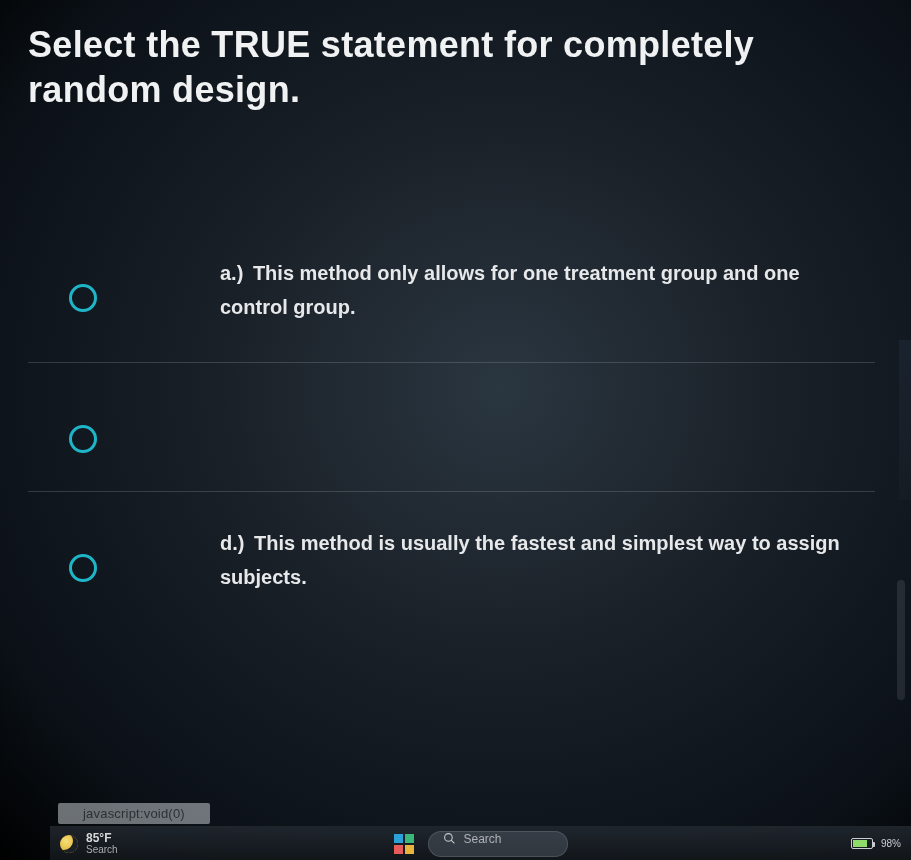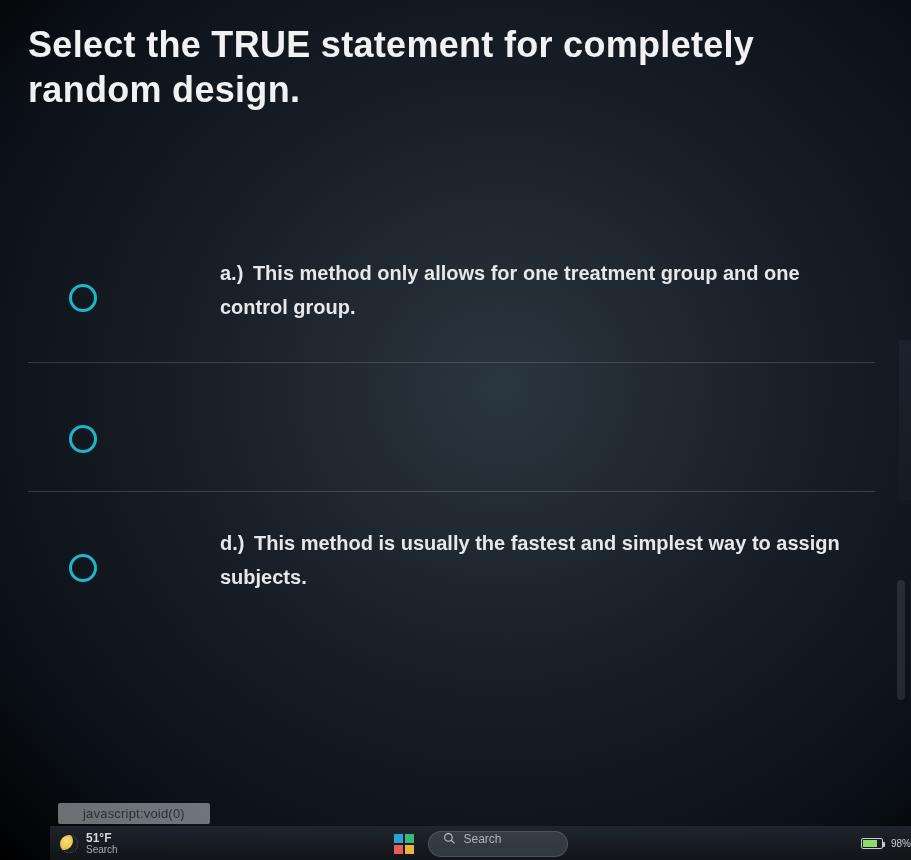--- a/index.html
+++ b/index.html
@@ -160,21 +160,21 @@
     }
     .search-pill svg {
       width: 13px;
       height: 13px;
       stroke: #c7cacd;
       stroke-width: 2;
       fill: none;
     }
     .tb-right {
       position: absolute;
-      right: 0;
+      right: 10px;
       display: flex;
       align-items: center;
       gap: 8px;
       color: #c9ccd0;
       font-size: 10px;
     }
     .battery {
       width: 22px;
       height: 11px;
       border: 1px solid #c9ccd0;
@@ -257,21 +257,21 @@
 
   <div class="link-status">javascript:void(0)</div>
 
   <div class="screen-edge-right"></div>
   <div class="scroll-strip"></div>
 
   <div class="taskbar">
     <div class="weather">
       <div class="moon-icon"></div>
       <div class="weather-text">
-        <span>51°F</span>
+        <span>85°F</span>
         <span class="weather-cond">Search</span>
       </div>
     </div>
 
     <div class="tb-center">
       <div class="win-icon">
         <span></span>
           <span></span>
           <span></span>
           <span></span>

